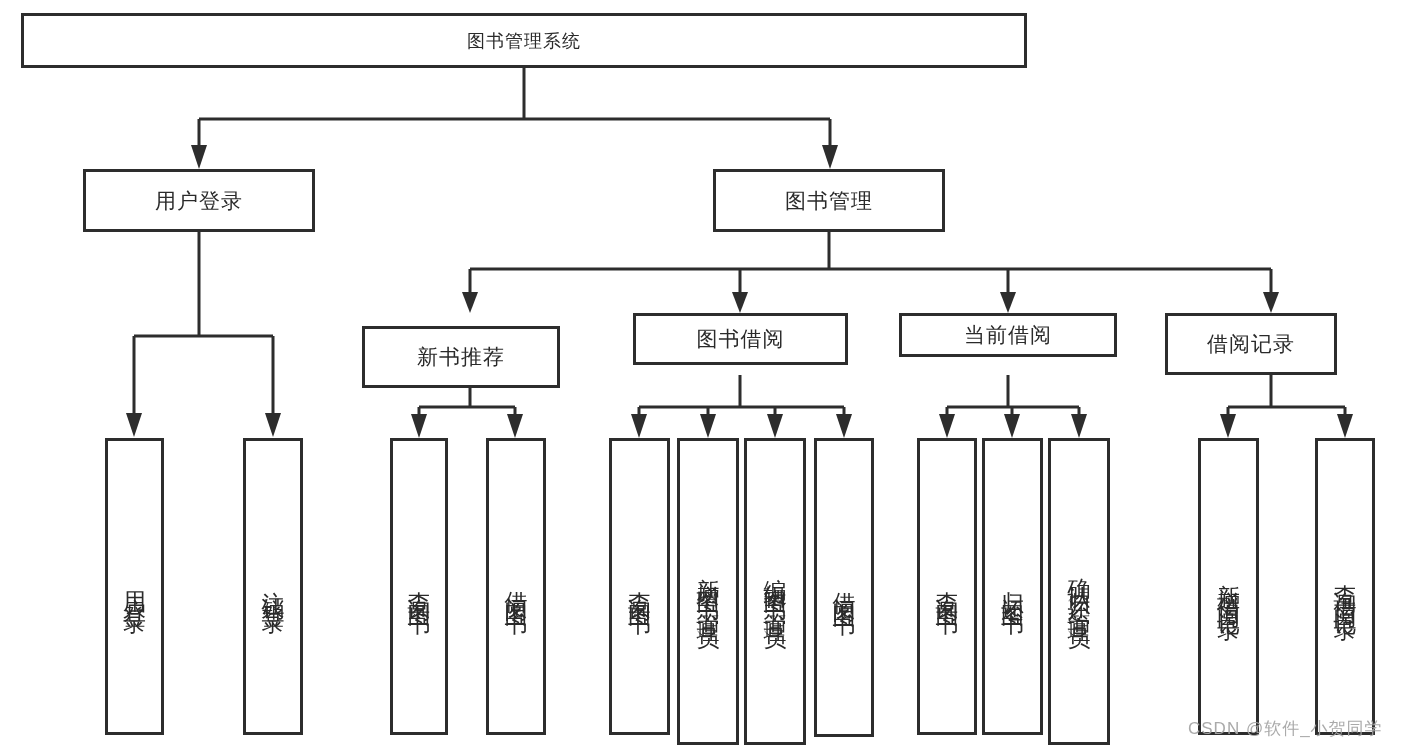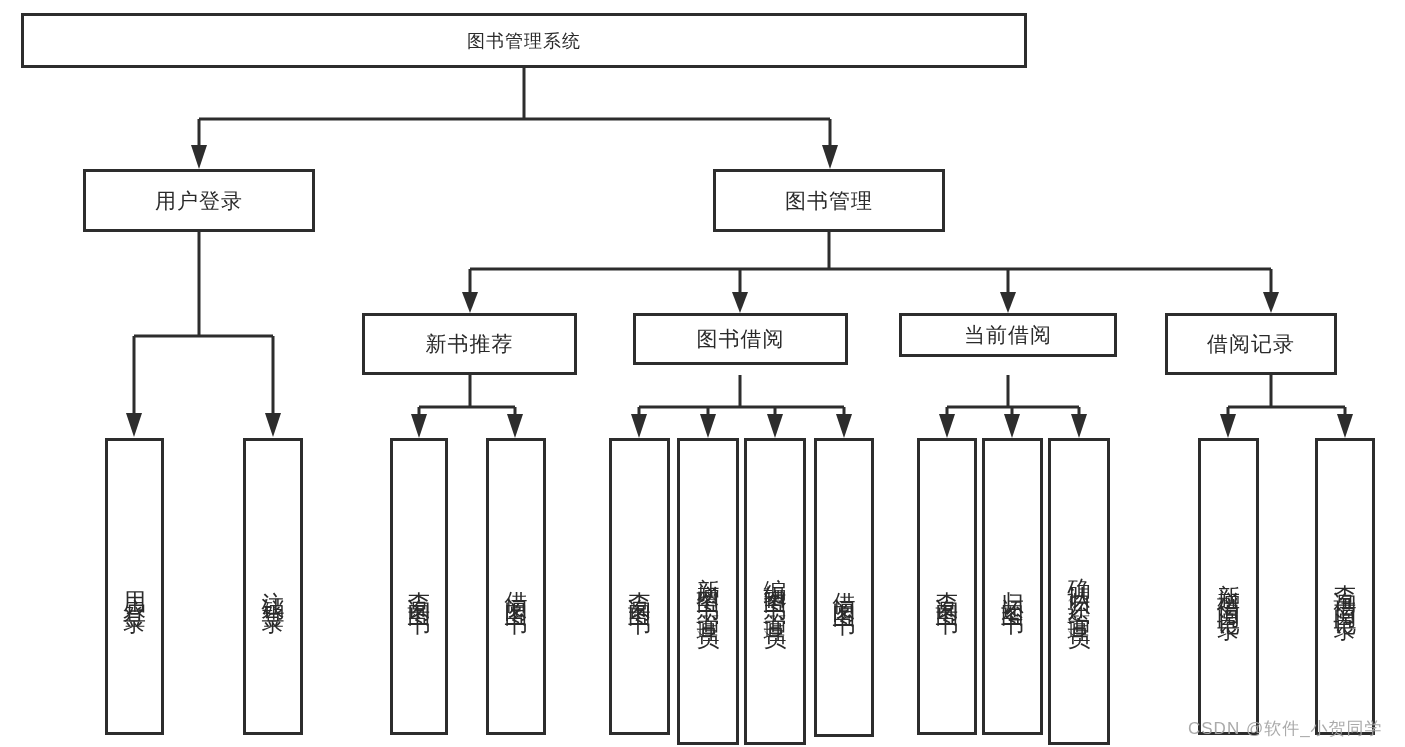--- a/index.html
+++ b/index.html
@@ -118,21 +118,21 @@
     <span>图书管理系统</span>
   </div>
 
   <div class="node" style="left:83px; top:169px; width:232px; height:63px">
     <span>用户登录</span>
   </div>
   <div class="node" style="left:713px; top:169px; width:232px; height:63px">
     <span>图书管理</span>
   </div>
 
-  <div class="node" style="left:362px; top:313px; width:215px; height:62px">
+  <div class="node" style="left:362px; top:326px; width:198px; height:62px">
     <span>新书推荐</span>
   </div>
   <div class="node" style="left:633px; top:313px; width:215px; height:52px">
     <span>图书借阅</span>
   </div>
   <div class="node" style="left:899px; top:313px; width:218px; height:44px">
     <span>当前借阅</span>
   </div>
   <div class="node" style="left:1165px; top:313px; width:172px; height:62px">
     <span>借阅记录</span>

